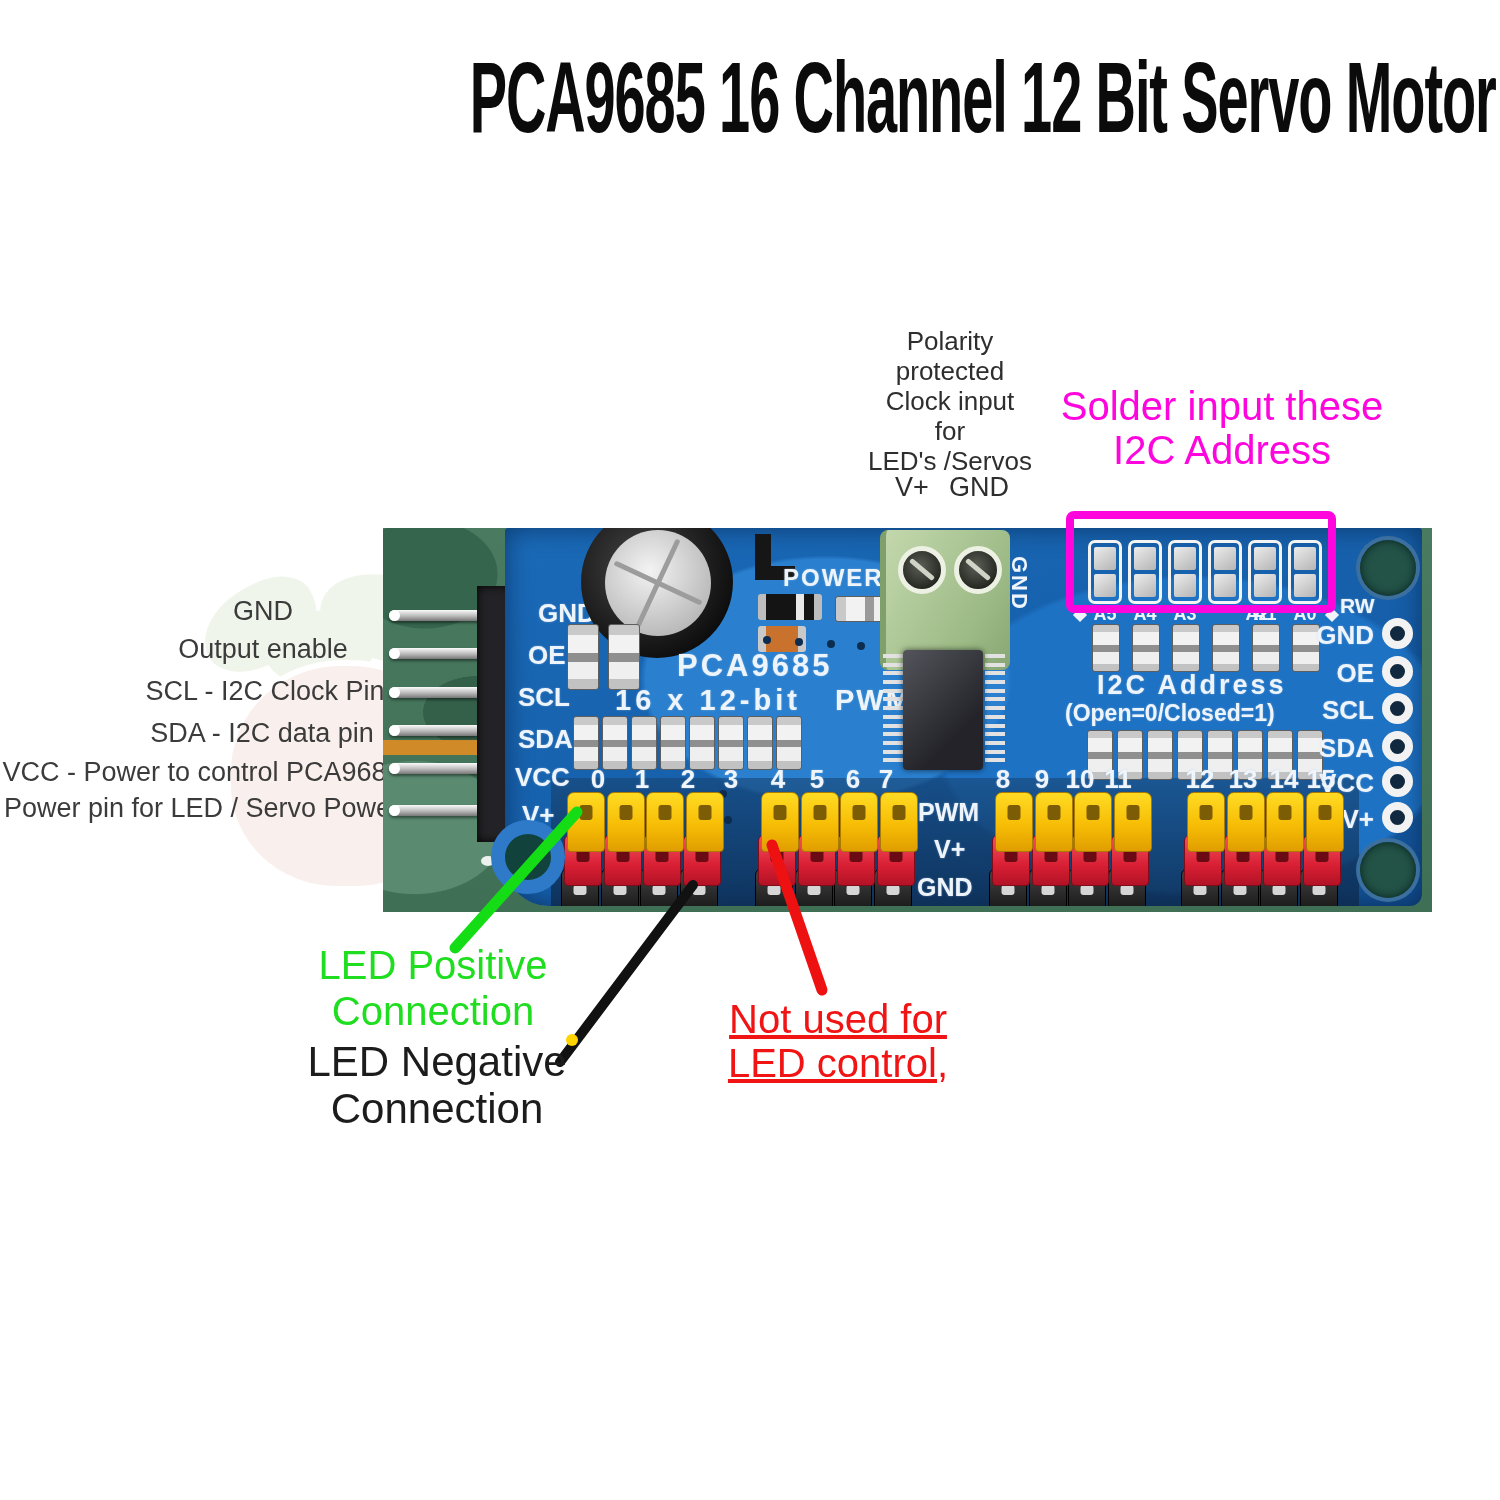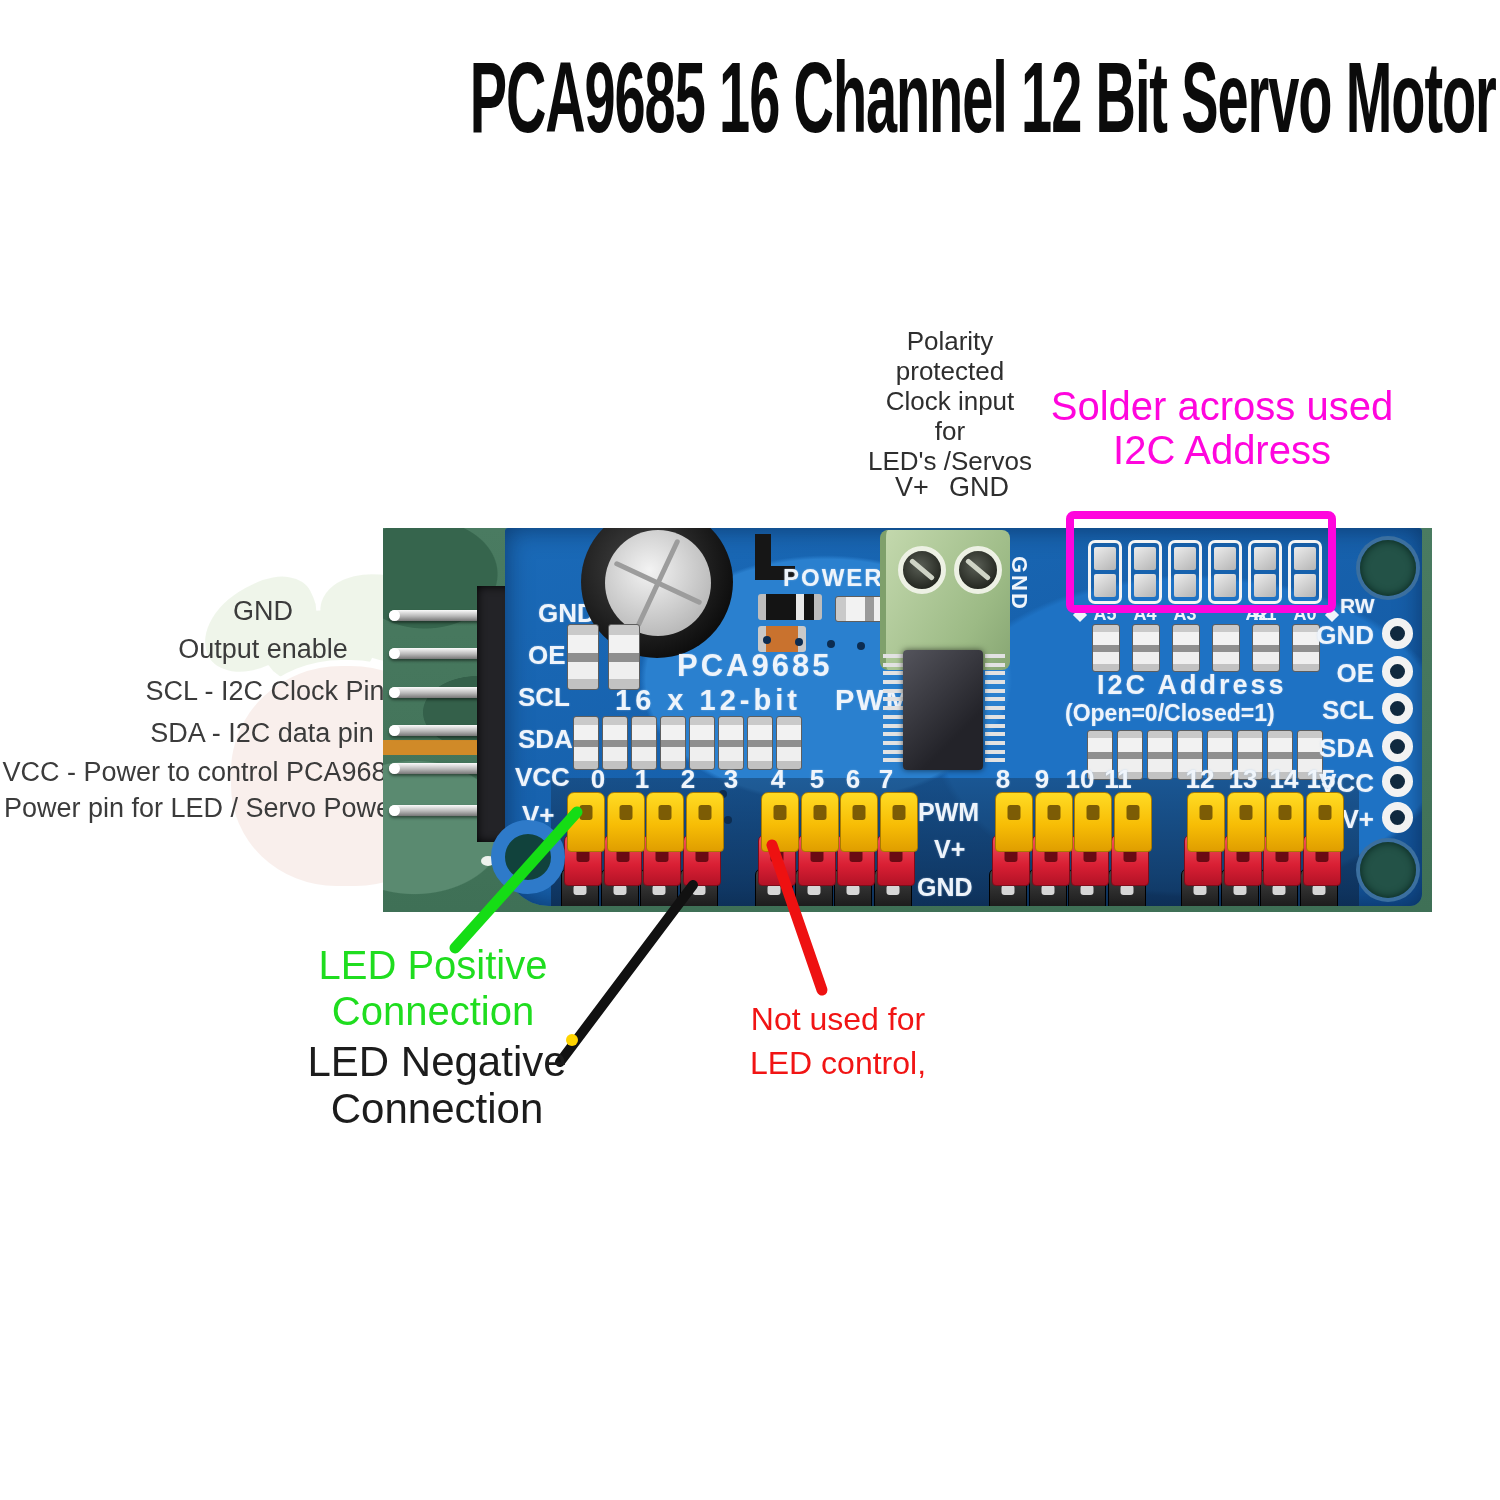--- a/index.html
+++ b/index.html
@@ -15,21 +15,21 @@
        text-align:center;font-size:26px;line-height:30px;color:#2e2e2e;}
   .polarity-pins{position:absolute;left:952px;top:472px;transform:translateX(-50%);
        display:flex;gap:20px;font-size:27px;color:#2e2e2e;}
   .solder-note{position:absolute;left:1222px;top:384px;transform:translateX(-50%);
        text-align:center;font-size:40px;line-height:44px;font-weight:500;white-space:nowrap;}
   .left-label{position:absolute;transform:translateX(-50%);white-space:nowrap;
        font-size:27px;color:#3b3b3b;}
   .note-block{position:absolute;transform:translateX(-50%);text-align:center;white-space:nowrap;z-index:6;}
   .note-green{font-size:40px;line-height:46px;}
   .note-black{font-size:42px;line-height:47px;}
-  .note-red{font-size:32px;line-height:44px;}
+  .note-red{font-size:40px;line-height:44px;text-decoration:underline;}
   
   .watermark{position:absolute;left:170px;top:565px;width:340px;height:330px;opacity:.45;z-index:0;}
   .wm-leaf{position:absolute;background:#dcead2;border-radius:60% 40% 55% 45%;}
   .wm-berry{position:absolute;left:55px;top:95px;width:230px;height:220px;background:#f3ddd6;
        border:6px solid #fff;border-radius:48% 48% 46% 46%;}
   
   .photo{position:absolute;left:383px;top:528px;width:1049px;height:384px;z-index:1;
      background:
        radial-gradient(120px 90px at 4% 12%, #36654d 0 60%, transparent 61%),
        radial-gradient(150px 110px at 3% 78%, #5a8a70 0 60%, transparent 61%),
@@ -133,21 +133,21 @@
     <div>Clock input</div>
     <div>for</div>
     <div>LED's /Servos</div>
   </div>
 <div class="polarity-pins">
   <span>V+</span>
   <span>GND</span>
 </div>
 
 <div class="solder-note" id="solder-note" style="color: rgb(255, 5, 221);">
-    <div>Solder across used</div>
+    <div>Solder input these</div>
     <div>I2C Address</div>
   </div>
 
 <div id="left-labels">
     <div class="left-label" style="left: 263px; top: 596px;">GND</div>
     <div class="left-label" style="left: 263px; top: 634px;">Output enable</div>
     <div class="left-label" style="left: 265px; top: 676px;">SCL - I2C Clock Pin</div>
     <div class="left-label" style="left: 262px; top: 718px;">SDA - I2C data pin</div>
     <div class="left-label" style="left: 202px; top: 757px;">VCC - Power to control PCA9685</div>
     <div class="left-label" style="left: 202px; top: 793px;">Power pin for LED / Servo Power</div>

